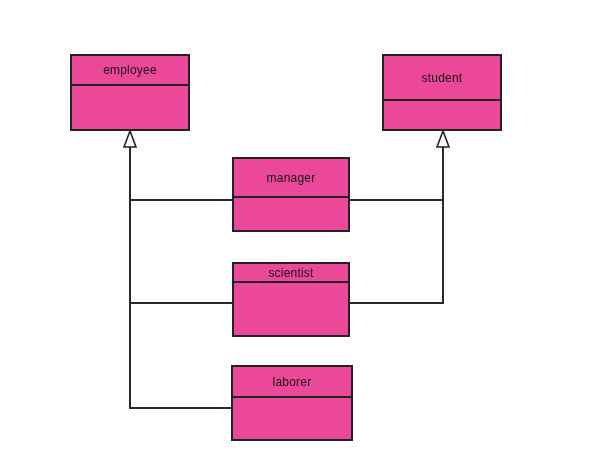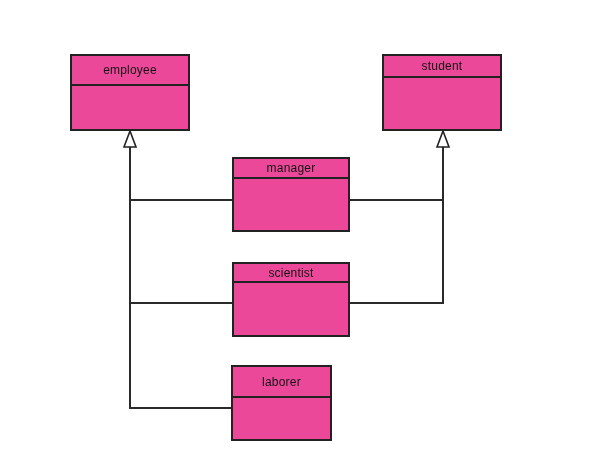--- a/index.html
+++ b/index.html
@@ -66,32 +66,32 @@
   <svg class="arrow" style="left:436px; top:130px;" width="14" height="18" viewBox="0 0 14 18">
     <polygon points="7,1 13,17 1,17" fill="#ffffff" stroke="#222222" stroke-width="1.6"></polygon>
   </svg>
 
   <div class="uml-class" style="left:70px; top:54px; width:120px; height:77px;">
     <div class="title" style="height:30px;">employee</div>
     <div class="body"></div>
   </div>
 
   <div class="uml-class" style="left:382px; top:54px; width:120px; height:77px;">
-    <div class="title" style="height:22px;">student</div>
+    <div class="title" style="height:45px;">student</div>
     <div class="body"></div>
   </div>
 
   <div class="uml-class" style="left:232px; top:157px; width:118px; height:75px;">
-    <div class="title" style="height:20px;">manager</div>
+    <div class="title" style="height:39px;">manager</div>
     <div class="body"></div>
   </div>
 
   <div class="uml-class" style="left:232px; top:262px; width:118px; height:75px;">
     <div class="title" style="height:19px;">scientist</div>
     <div class="body"></div>
   </div>
 
-  <div class="uml-class" style="left:231px; top:365px; width:101px; height:76px;">
+  <div class="uml-class" style="left:231px; top:365px; width:122px; height:76px;">
     <div class="title" style="height:31px;">laborer</div>
     <div class="body"></div>
   </div>
 
 </div>
 
 </body></html>

